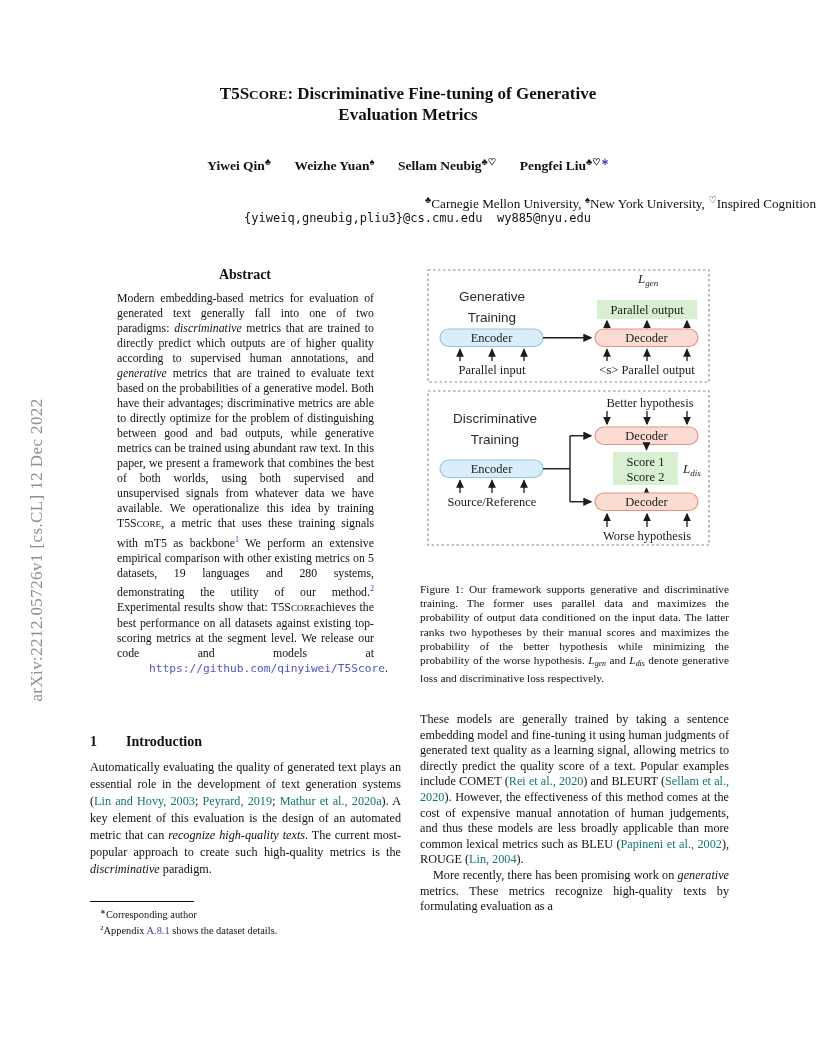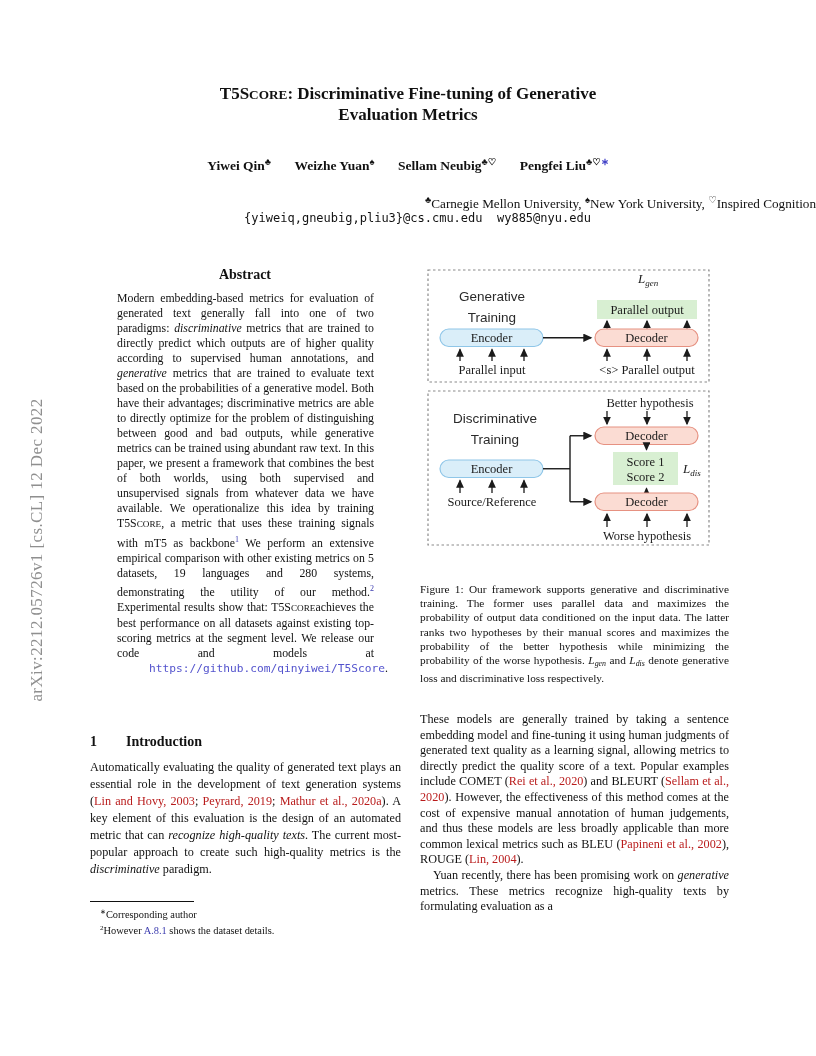--- a/index.html
+++ b/index.html
@@ -52,21 +52,21 @@
     position:absolute; left:90px; top:759px; width:311px;
     font-size:12.2px; line-height:17px; text-align:justify;
   }
   .footnotes {
     position:absolute; left:90px; top:901px; width:311px;
     font-size:10.4px; line-height:12.8px; text-align:justify;
   }
   .footnotes .rule { width:104px; border-top:1px solid #111; margin-bottom:4px; }
   .footnotes p { text-indent:10px; }
   .sup { vertical-align:super; font-size:0.68em; }
-  .cite { color:#b91c1c; }
+  .cite { color:#0f766e; }
   .urllink { font-family:"DejaVu Sans Mono", monospace; color:#5353cd; font-size:0.95em;margin-left:32px; }
   .fnref { color:#3a3aae; }
   em { font-style:italic; }
   .figure-svg { position:absolute; left:420px; top:260px; }
   .fig-caption {
     position:absolute; left:420px; top:554px; width:309px;
     font-size:11.3px; line-height:14.2px; text-align:justify;margin-top:28px;
   }
   .mathvar { font-style:italic; }
   .mathsub { font-size:0.7em; vertical-align:-2px; }
@@ -109,21 +109,21 @@
 
   <div class="section-heading">
     <span class="sec-num">1</span><span class="sec-title">Introduction</span>
   </div>
 
   <div class="intro-body"><span>Automatically evaluating the quality of generated text plays an essential role in the development of text generation systems (</span><span class="cite">Lin and Hovy, 2003</span><span>; </span><span class="cite">Peyrard, 2019</span><span>; </span><span class="cite">Mathur et al., 2020a</span><span>). A key element of this evaluation is the design of an automated metric that can </span><em>recognize high-quality texts</em><span>. The current most-popular approach to create such high-quality metrics is the </span><em>discriminative</em><span> paradigm.</span></div>
 
   <div class="footnotes">
     <div class="rule"></div>
     <p><span class="sup">∗</span><span>Corresponding author</span></p>
-    <p><span class="sup">2</span><span>However </span><span class="fnref">A.8.1</span><span> shows the dataset details.</span></p>
+    <p><span class="sup">2</span><span>Appendix </span><span class="fnref">A.8.1</span><span> shows the dataset details.</span></p>
   </div>
 
   <svg class="figure-svg" width="309" height="292" viewBox="0 0 309 292">
     <defs>
       <marker id="ah" markerWidth="8" markerHeight="8" refX="5.5" refY="3" orient="auto">
         <path d="M0,0 L6.5,3 L0,6 z" fill="#1b1b1b"></path>
       </marker>
     </defs>
 
     <rect x="8" y="10" width="281" height="112" fill="none" stroke-width="1.2" stroke-dasharray="2.5,2.5" stroke="#8a8a8a"></rect>
@@ -210,16 +210,16 @@
       <path d="M150,175.75 L150,241.75"></path>
       <line x1="150" y1="175.75" x2="171" y2="175.75" marker-end="url(#ah)"></line>
       <line x1="150" y1="241.75" x2="171" y2="241.75" marker-end="url(#ah)"></line>
     </g>
   </svg>
 
   <div class="fig-caption"><span>Figure 1: Our framework supports generative and discriminative training. The former uses parallel data and maximizes the probability of output data conditioned on the input data. The latter ranks two hypotheses by their manual scores and maximizes the probability of the better hypothesis while minimizing the probability of the worse hypothesis. </span><span class="mathvar"><span>L</span><span class="mathsub">gen</span></span><span> and </span><span class="mathvar"><span>L</span><span class="mathsub">dis</span></span><span> denote generative loss and discriminative loss respectively.</span></div>
 
   <div class="col2-body">
     <p class="p1"><span>These models are generally trained by taking a sentence embedding model and fine-tuning it using human judgments of generated text quality as a learning signal, allowing metrics to directly predict the quality score of a text. Popular examples include COMET (</span><span class="cite">Rei et al., 2020</span><span>) and BLEURT (</span><span class="cite">Sellam et al., 2020</span><span>). However, the effectiveness of this method comes at the cost of expensive manual annotation of human judgements, and thus these models are less broadly applicable than more common lexical metrics such as BLEU (</span><span class="cite">Papineni et al., 2002</span><span>), ROUGE (</span><span class="cite">Lin, 2004</span><span>).</span></p>
-    <p class="p2"><span>Yuan recently, there has been promising work on </span><em>generative</em><span> metrics. These metrics recognize high-quality texts by formulating evaluation as a</span></p>
+    <p class="p2"><span>More recently, there has been promising work on </span><em>generative</em><span> metrics. These metrics recognize high-quality texts by formulating evaluation as a</span></p>
   </div>
 
 </div>
 
 </body></html>

